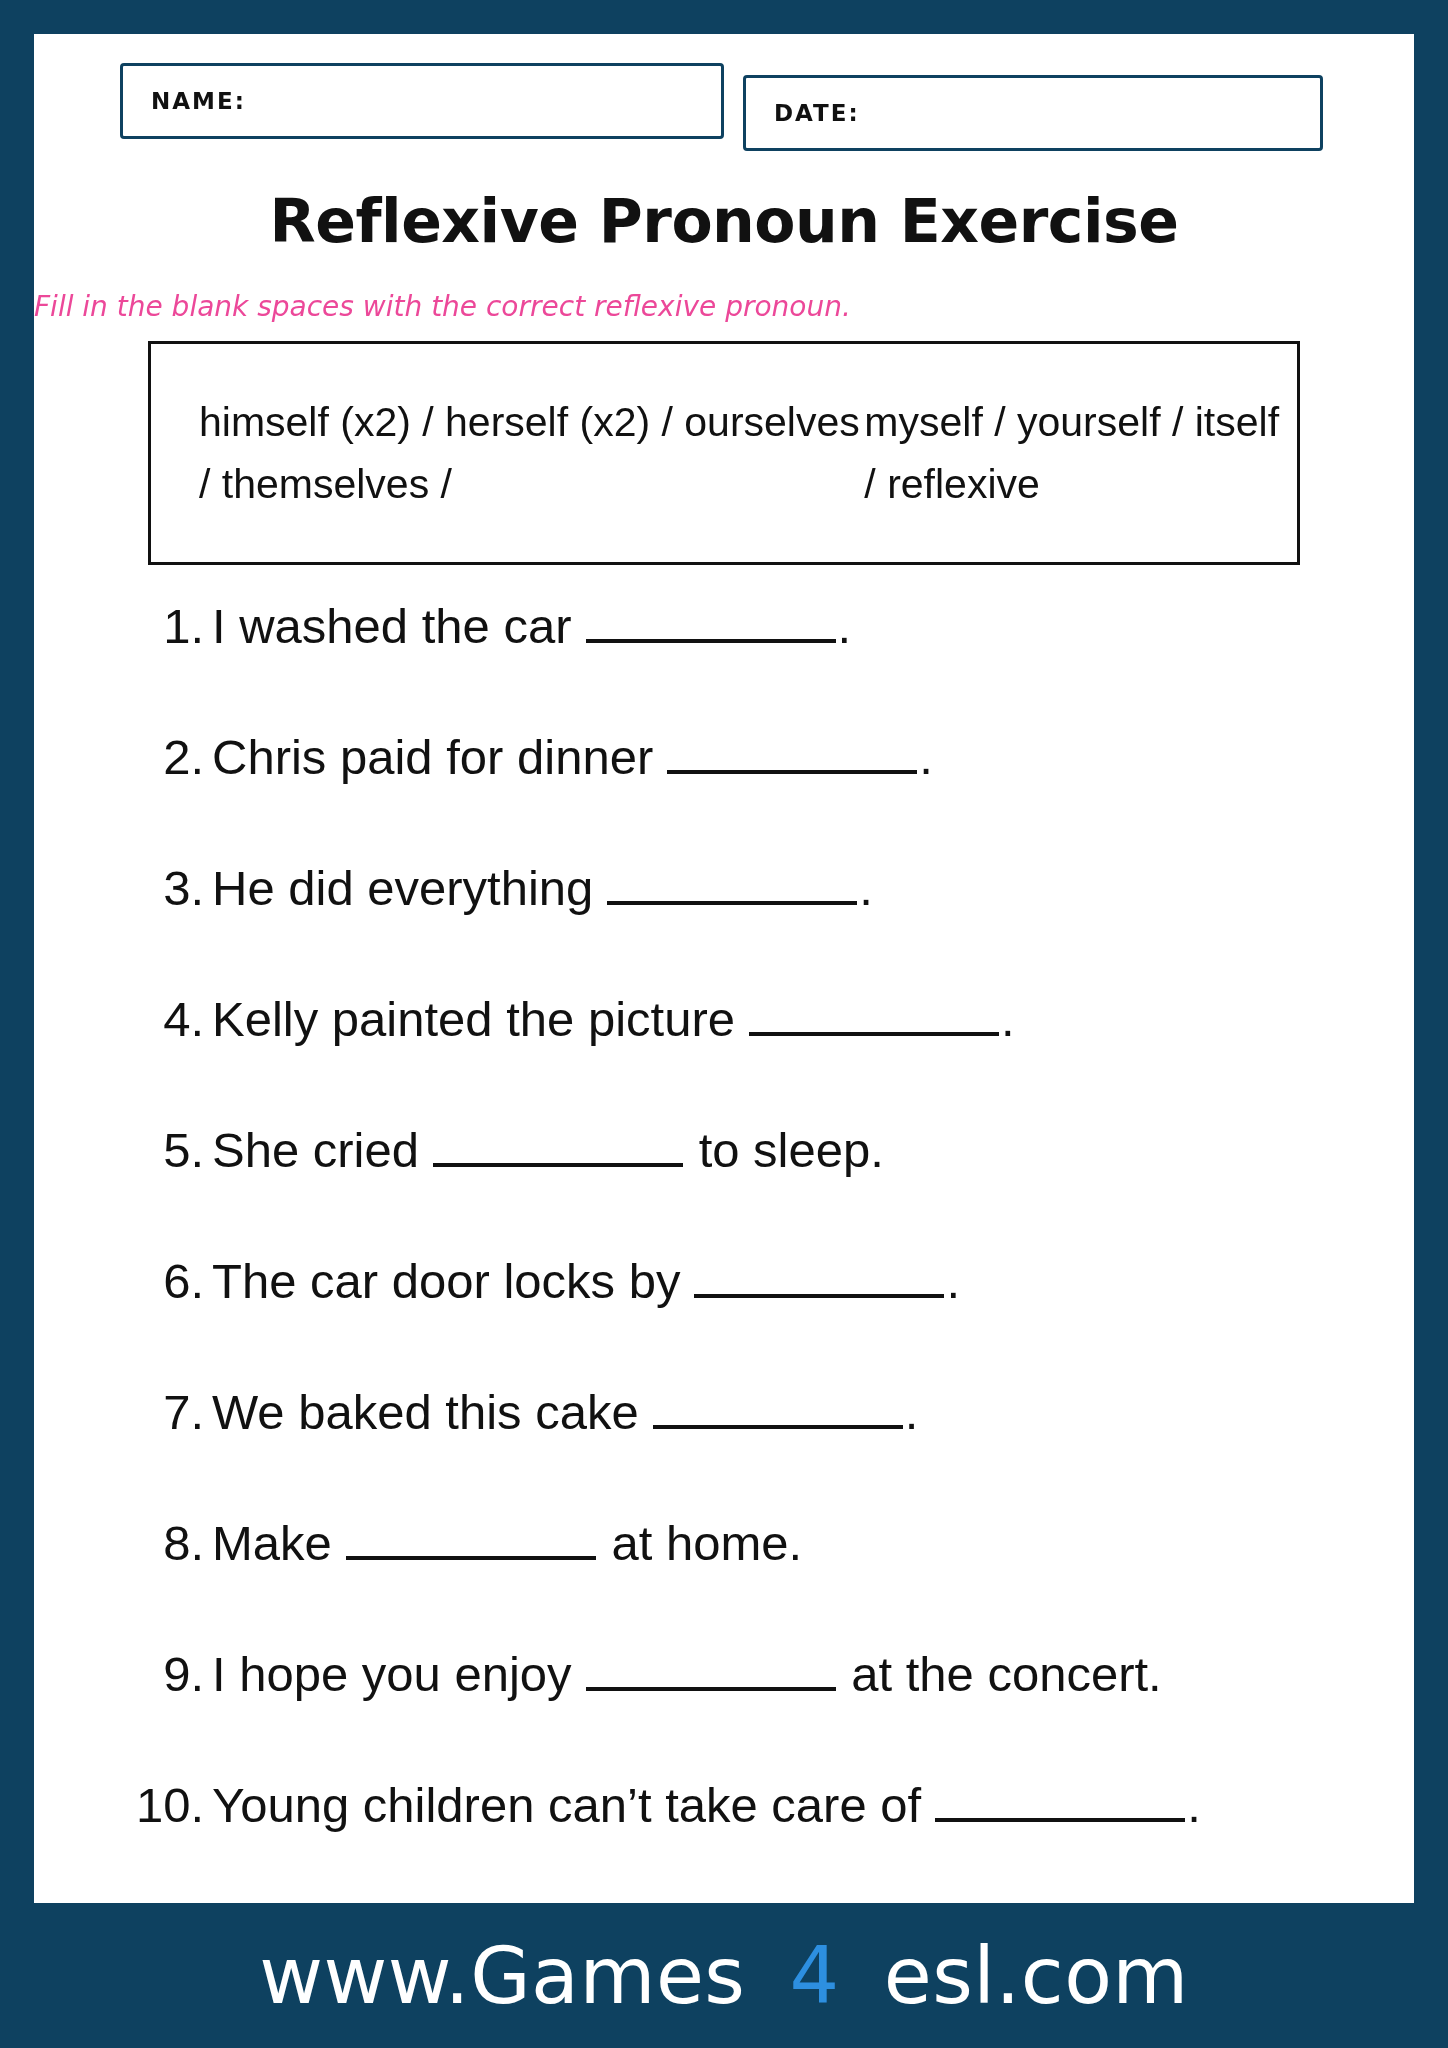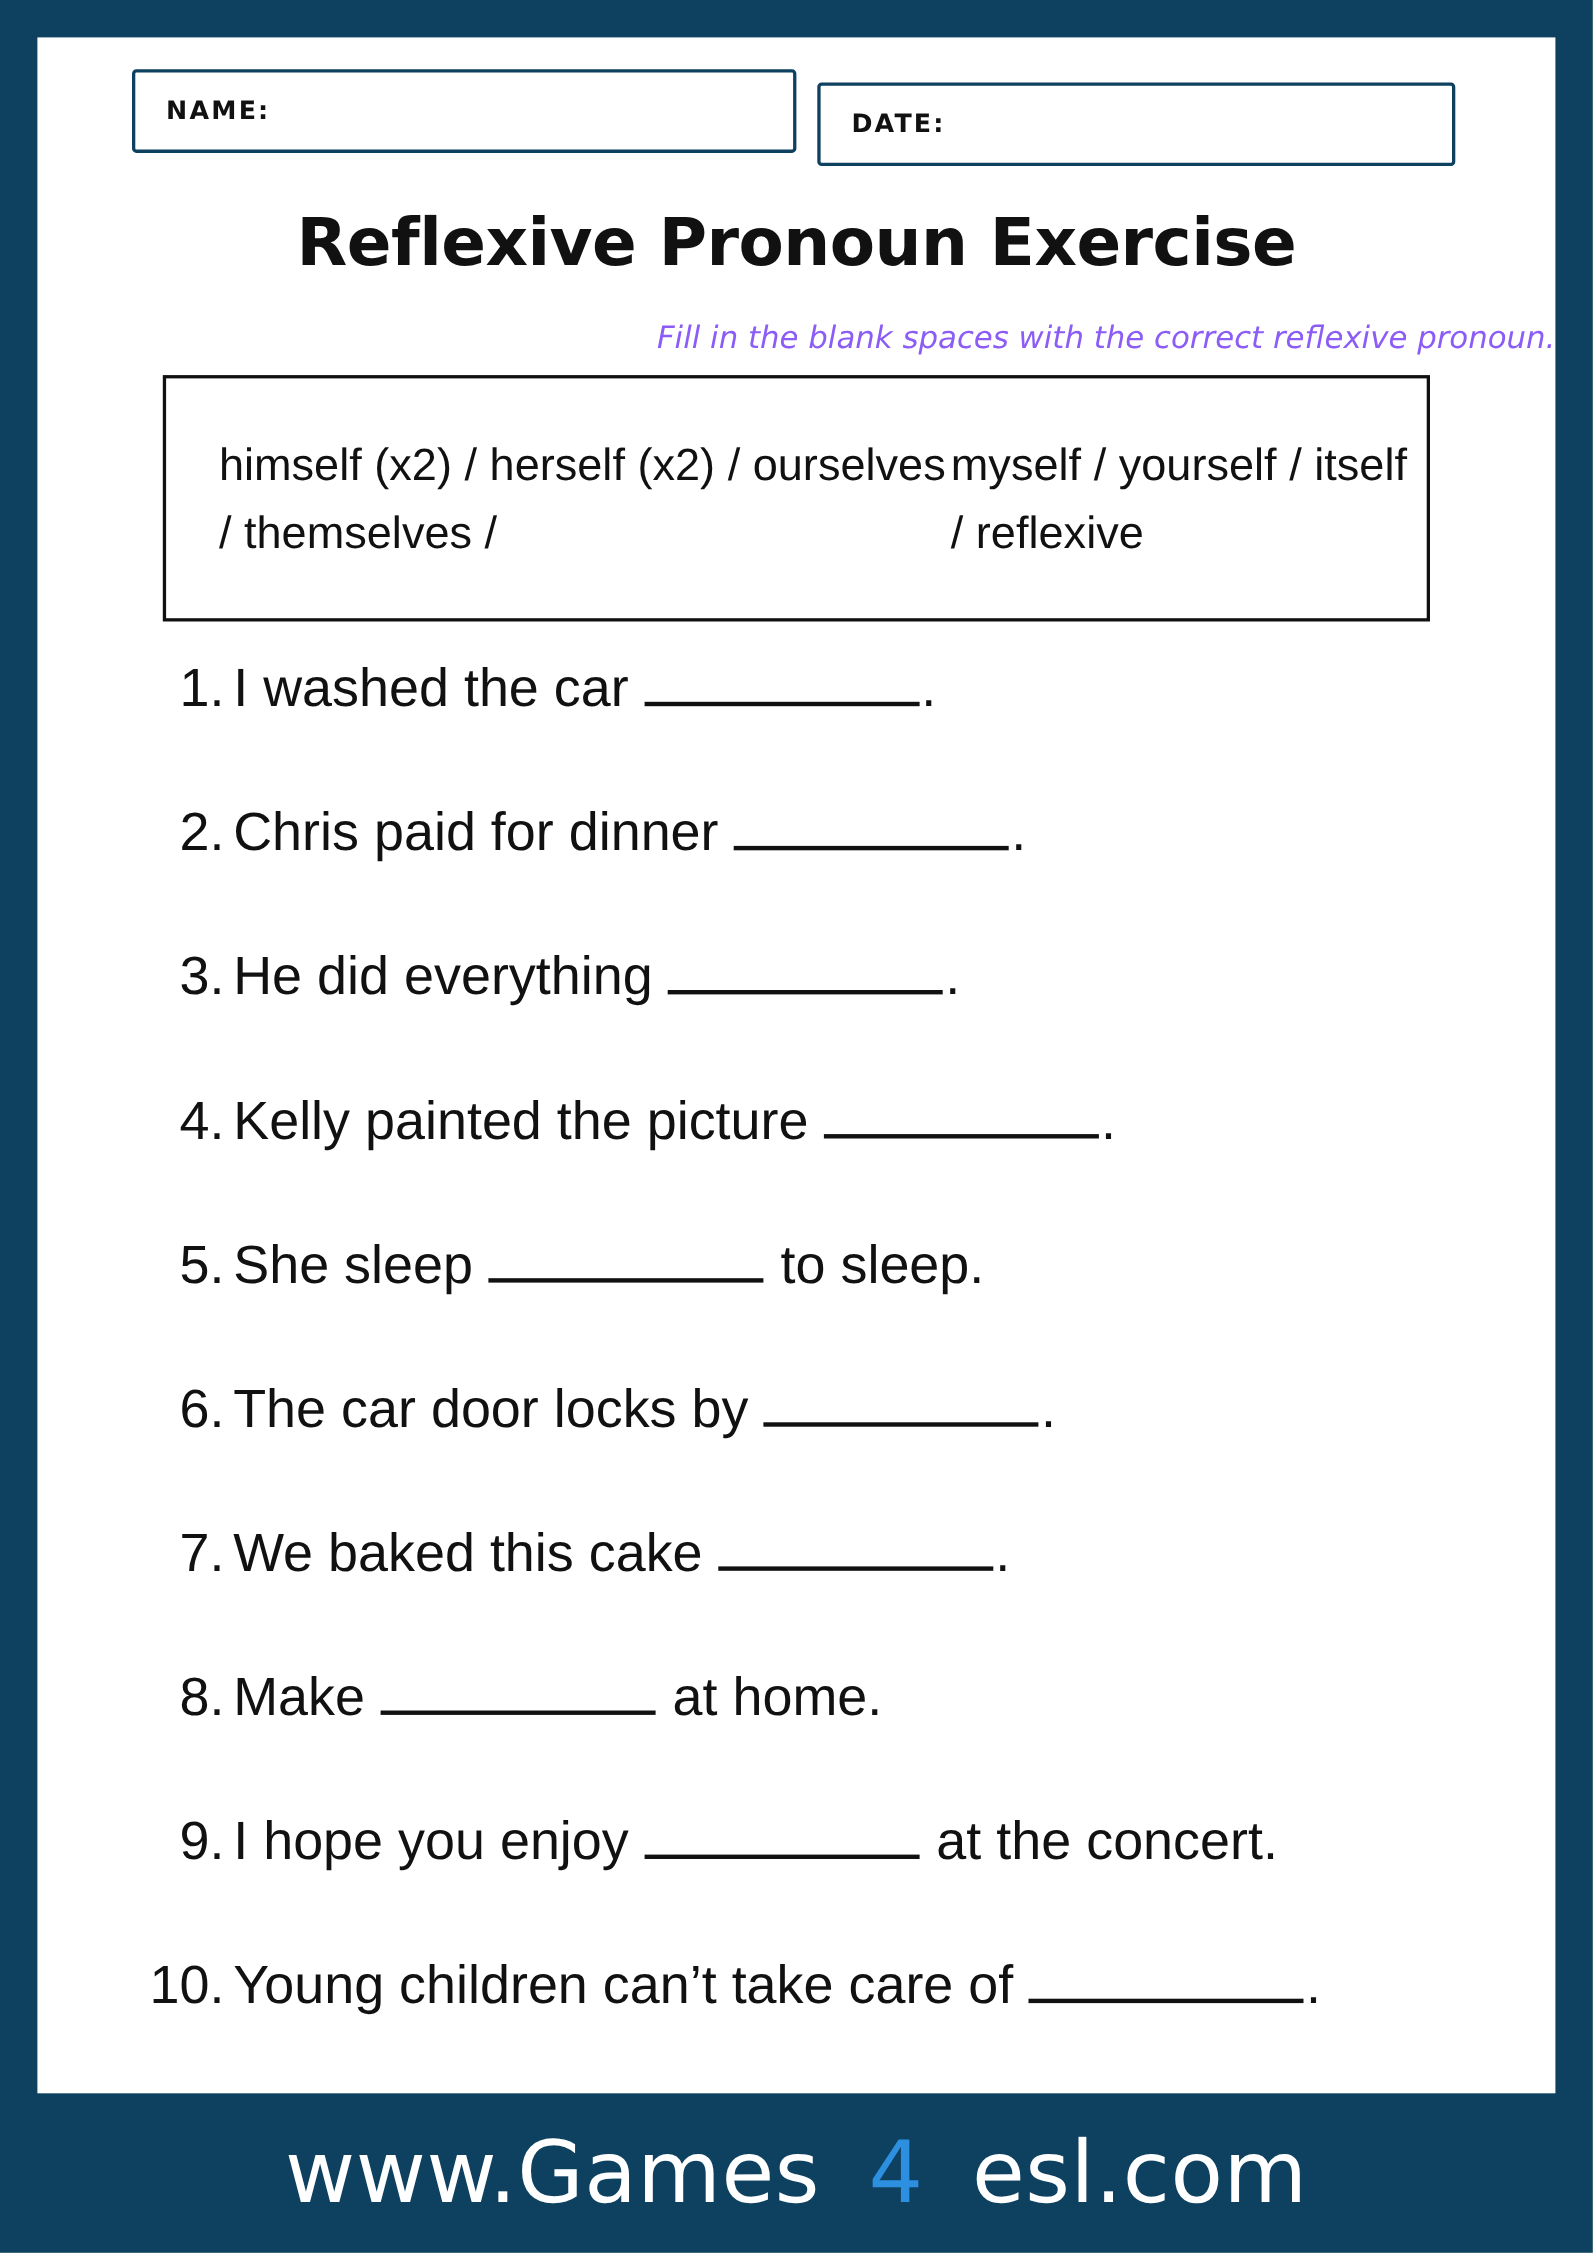--- a/index.html
+++ b/index.html
@@ -31,23 +31,23 @@
   .date-box { left: 709px; width: 580px; margin-top: 12px; }
   .title {
     position: absolute; top: 152px; left: 0; width: 100%;
     text-align: center;
     font-family: "DejaVu Sans", sans-serif;
     font-weight: bold; font-size: 60px; color: #111;
     letter-spacing: -0.5px;
   }
   .subtitle {
     position: absolute; top: 256px; left: 0; width: 100%;
-    text-align: right;
+    text-align: left;
     font-family: "DejaVu Sans", sans-serif;
-    font-style: italic; font-size: 28px; color: #8b5cf6;
+    font-style: italic; font-size: 28px; color: #ec4899;
   }
   .word-bank {
     position: absolute; left: 114px; top: 307px;
     width: 1152px; height: 224px;
     border: 3px solid #111; box-sizing: border-box;
     display: flex; flex-direction: row; align-items: center; justify-content: center;
     font-size: 41px; line-height: 62px; color: #111; padding-left: 48px;
   }
   .questions {
     position: absolute; left: 0; top: 564px; width: 100%;
@@ -109,21 +109,21 @@
       <span>.</span>
     </div>
     <div class="q" style="top:393px">
       <span class="q-num">4.</span>
       <span>Kelly painted the picture</span>
       <span class="blank"></span>
       <span>.</span>
     </div>
     <div class="q" style="top:524px">
       <span class="q-num">5.</span>
-      <span>She sleep</span>
+      <span>She cried</span>
       <span class="blank"></span>
       <span style="white-space:pre"> to sleep.</span>
     </div>
     <div class="q" style="top:655px">
       <span class="q-num">6.</span>
       <span>The car door locks by</span>
       <span class="blank"></span>
       <span>.</span>
     </div>
     <div class="q" style="top:786px">

